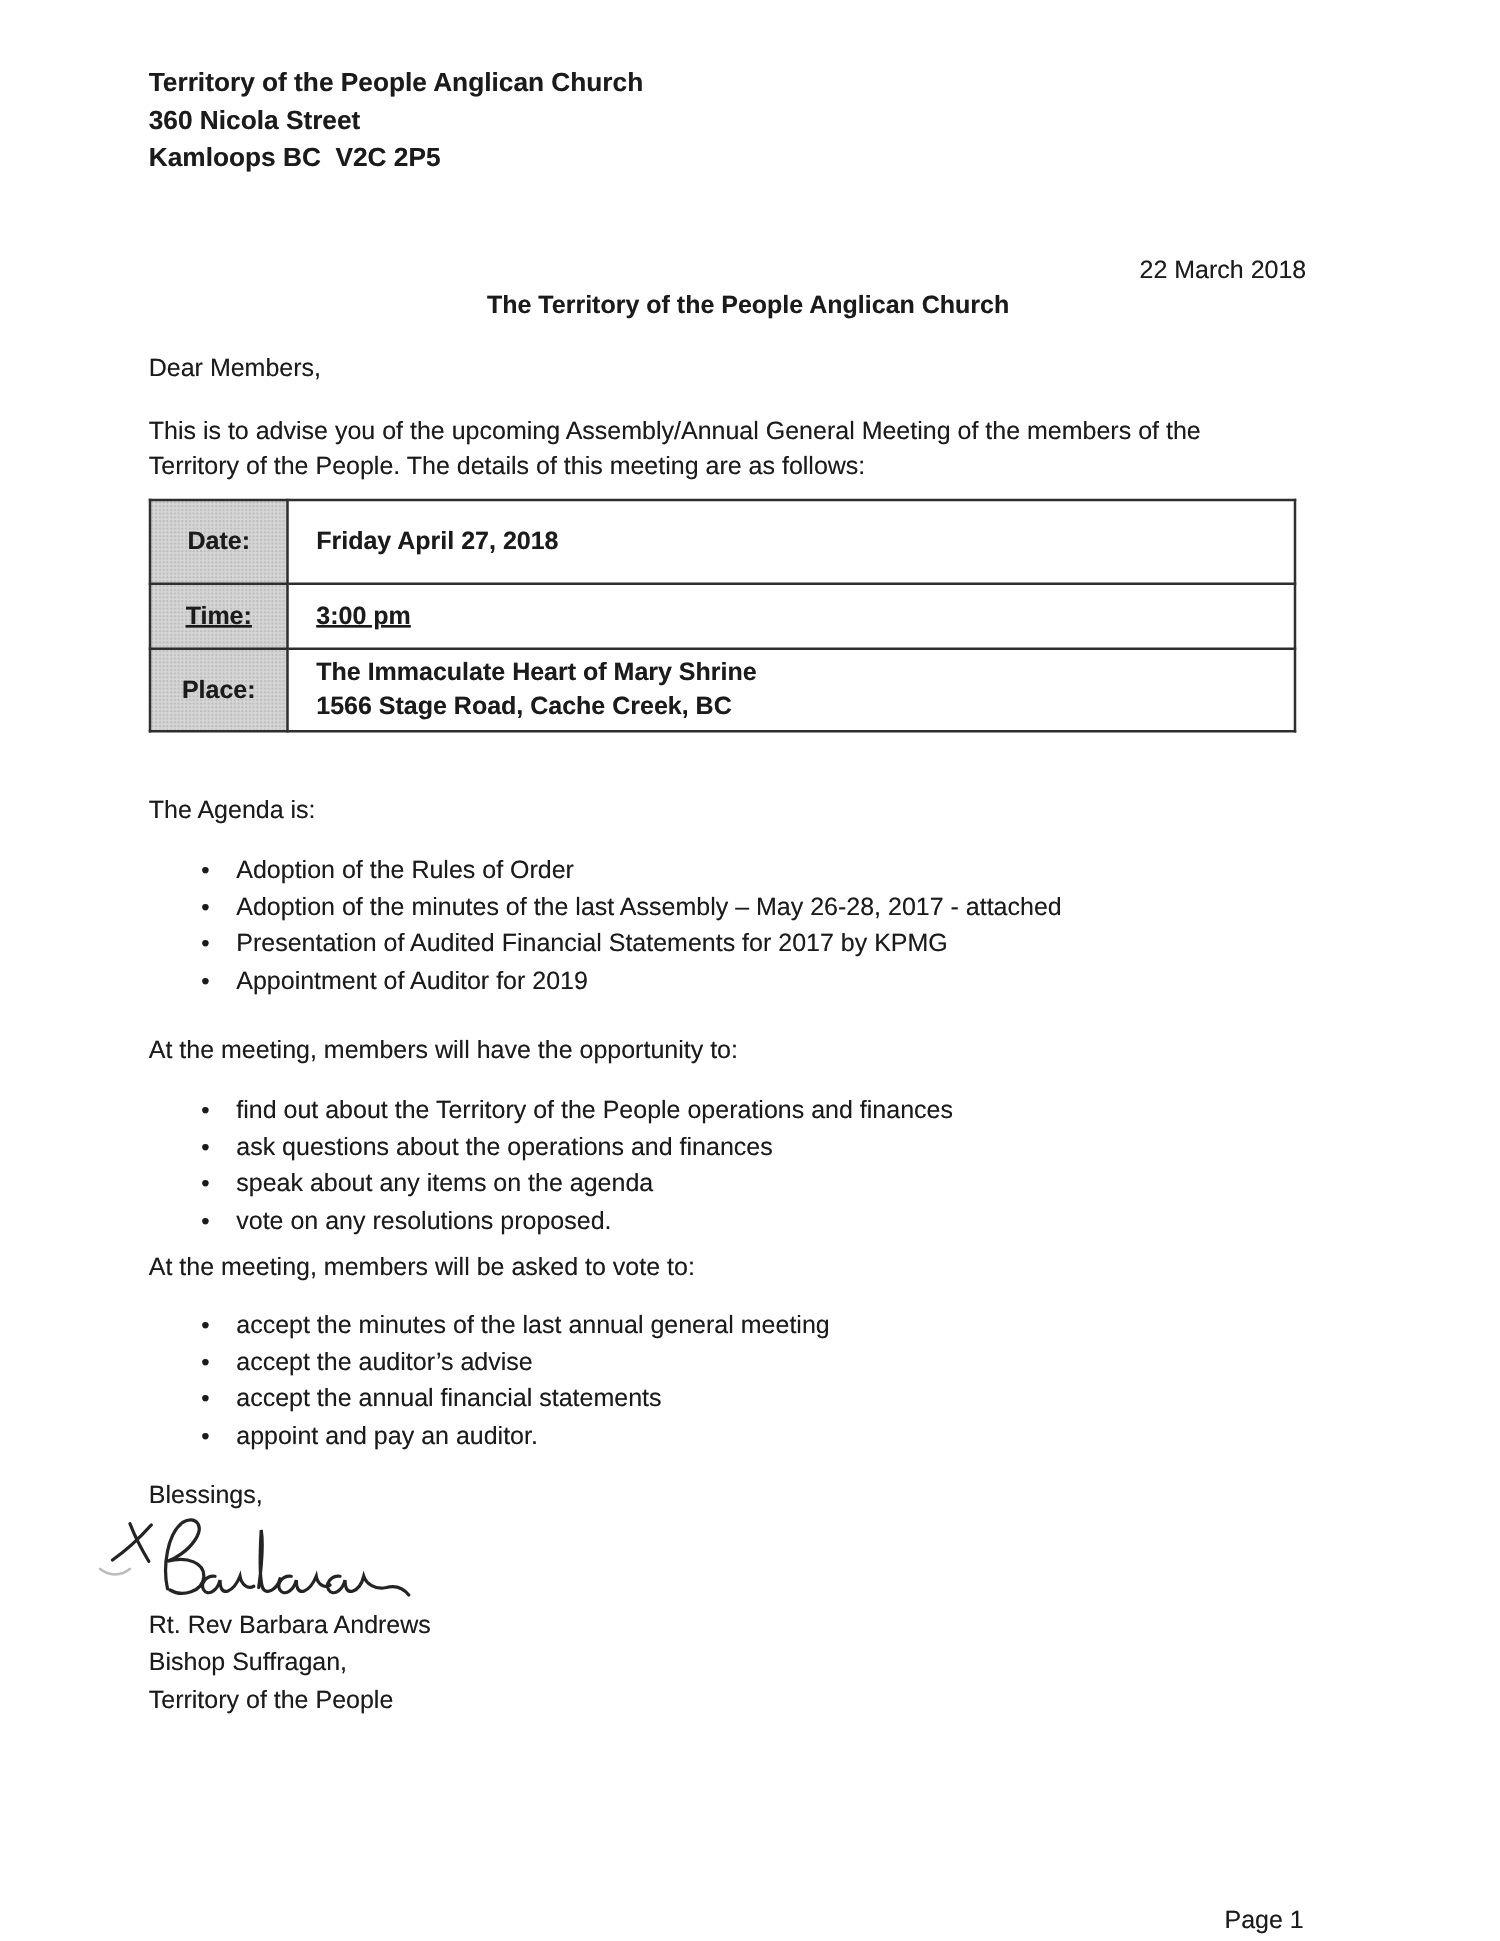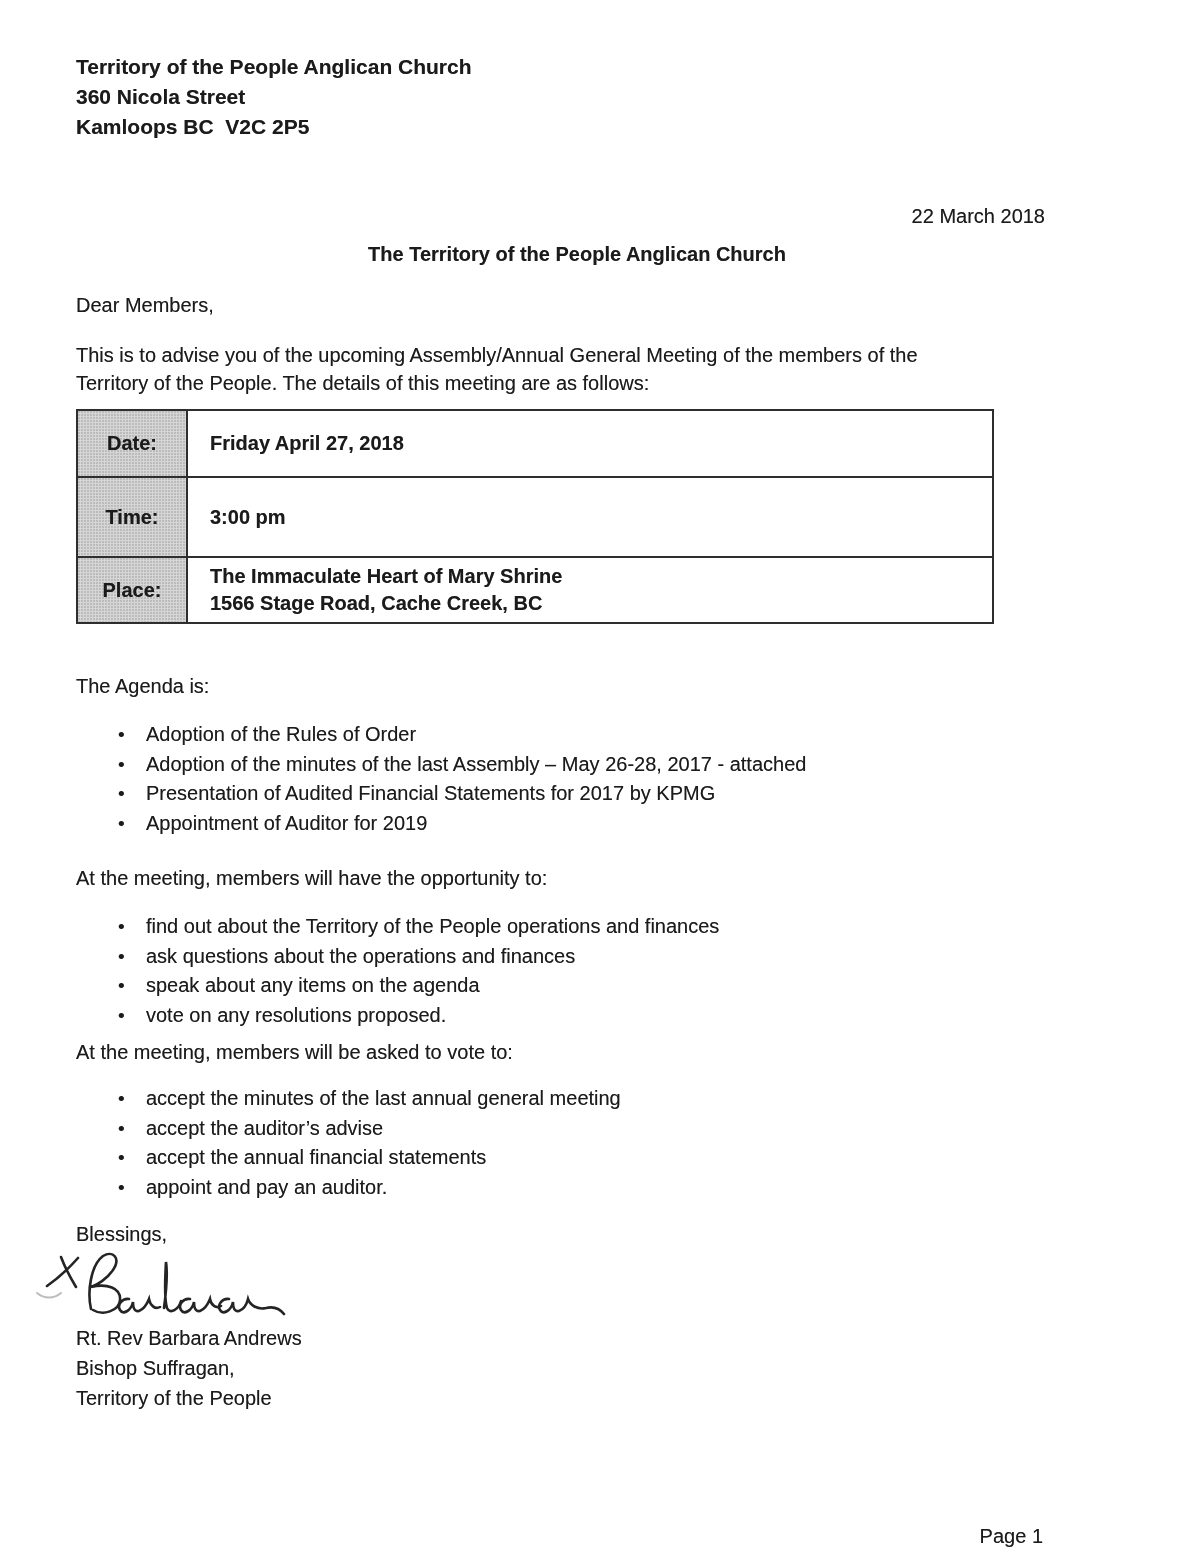--- a/index.html
+++ b/index.html
@@ -6,48 +6,48 @@
   html,body { background:#ffffff; }
   .page {
     position:relative;
     width:1200px; height:1553px;
     background:#ffffff;
     font-family:"Liberation Sans", sans-serif;
     color:#1b1b1b;
     overflow:hidden;
     text-shadow:0 0 .5px rgba(0,0,0,.45);
   }
-  .content { padding:52px 122px 0 76px; }
+  .content { padding:52px 122px 0 119px; }
 
   .sender { font-size:21px; font-weight:bold; line-height:30px; }
   .sender div { white-space:pre; }
 
   .date-row { text-align:right; margin-top:60px; padding-right:33px; font-size:20px; line-height:28px; }
 
   .title-block { text-align:center; margin-top:18px; font-weight:bold; font-size:20px; line-height:29px; }
-  .title3 { text-align:center; margin-top:10px; font-weight:bold; font-size:20px; line-height:29px; }
+  .title3 { text-align:center; margin-top:0; font-weight:bold; font-size:20px; line-height:29px; }
 
   .salutation { margin-top:22px; font-size:20px; line-height:28px; }
   .intro { margin-top:22px; font-size:20px; line-height:28px; max-width:884px; }
 
   table.details {
     margin-top:12px; width:918px;
     border-collapse:collapse;
     font-size:20px; font-weight:bold;border-radius:24px;
   }
   table.details td { border:2px solid #2e2e2e; vertical-align:middle; }
   td.lbl {
     width:110px; text-align:center;
     background:#d6d6d6;
     background-image:repeating-radial-gradient(circle at 1px 1px, rgba(120,120,120,.28) 0 .8px, transparent 1px 3px);
     background-size:3px 3px;
   }
   td.val { padding-left:22px; line-height:27px; }
   tr.r-date  td { height:67px; }
-  tr.r-time  td { height:80px; }
+  tr.r-time  td { height:52px;text-decoration:underline; }
   tr.r-place td { height:66px; }
 
   .sec-h { font-size:20px; line-height:28px; }
   .agenda-h { margin-top:48px; }
   .opp-h { margin-top:26px; }
   .vote-h { margin-top:8px; }
 
   ul.blt { list-style:none; margin-top:20px; margin-left:40px; font-size:20px; }
   ul.vote-l { margin-top:18px; }
   ul.blt li { position:relative; padding-left:30px; line-height:29.5px; }

